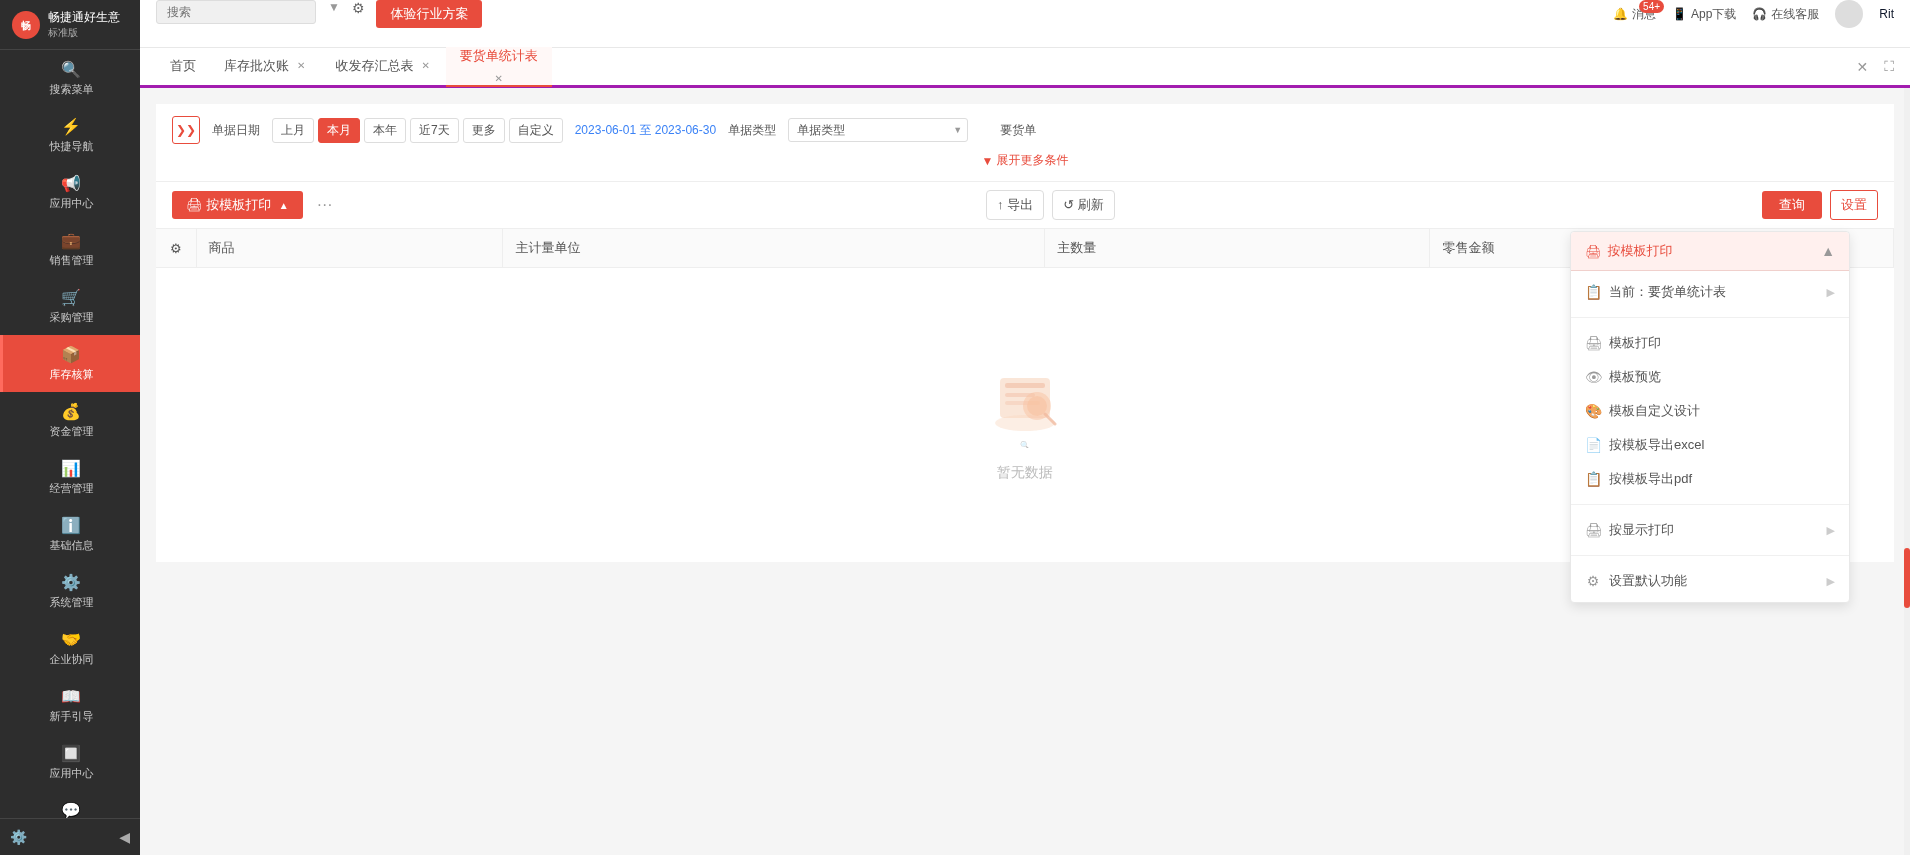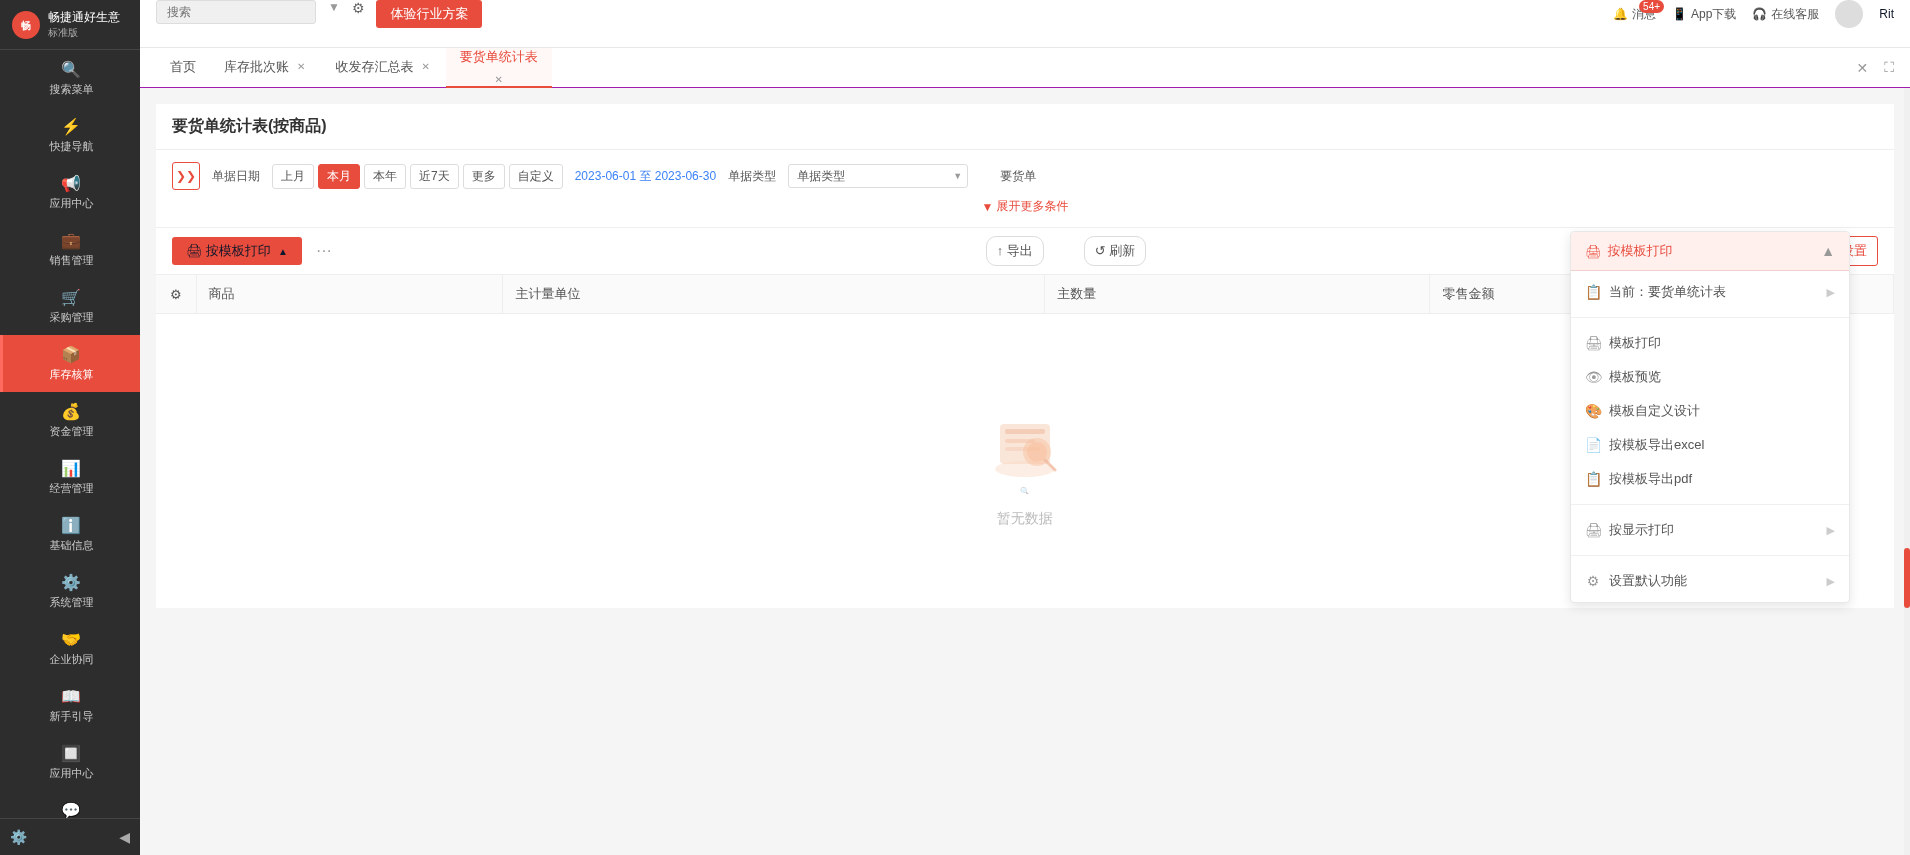--- a/index.html
+++ b/index.html
@@ -186,21 +186,21 @@
       color: #0f172a;
       font-size: 12px;
     }
 
     
     .tabbar {
       background: #fff;
       height: 40px;
       display: flex;
       align-items: center;
-      border-bottom: 1px solid #a21caf;
+      border-bottom: 3px solid #a21caf;
       padding: 0 0 0 16px;
       flex-shrink: 0;
       gap: 0;
     }
     .tab-item {
       display: flex;
       align-items: center;
       padding: 0 14px;
       height: 40px;
       font-size: 13px;
@@ -343,37 +343,35 @@
       background: #fff;
       padding: 8px 16px;
       display: flex;
       align-items: center;
       gap: 8px;
       border-top: 1px solid #eee;
       border-bottom: 1px solid #eee;
     }
     .print-btn {
       background: #e84c3d;
-      color: #0f172a;
+      color: #ffffff;
       border: none;
       border-radius: 3px;
       padding: 5px 14px;
       font-size: 13px;
       cursor: pointer;
-      font-family: Liberation Serif, serif;
     }
     .export-btn, .refresh-btn {
       background: #fff;
       color: #555;
       border: 1px solid #ddd;
-      border-radius: 10px;
+      border-radius: 4px;
       padding: 5px 10px;
       font-size: 13px;
       cursor: pointer;
-      margin-left: 32px;
     }
     .more-btn {
       color: #999;
       cursor: pointer;
       font-size: 16px;
       padding: 0 6px;
     }
     .settings-btn {
       background: #fff;
       color: #e84c3d;
@@ -625,23 +623,20 @@
     </div>
     <div class="tabbar-controls">
       <span class="tabbar-ctrl-btn">✕</span>
       <span class="tabbar-ctrl-btn">⛶</span>
     </div>
   </div>
 
   <div class="content">
     <div class="content-wrapper">
 
-      <div class="page-header">
-        <div class="page-title">要货单统计表(按商品)</div>
-      </div>
 
       <div class="filter-area">
         <div class="filter-row">
 
           <div style="display:flex;align-items:center;justify-content:center;width:28px;height:28px;border:1px solid #e84c3d;border-radius:3px;cursor:pointer;color:#e84c3d;">
             <span style="font-size:12px;">❯❯</span>
           </div>
 
           <span class="filter-label">单据日期</span>
           <div class="date-btn-group">

